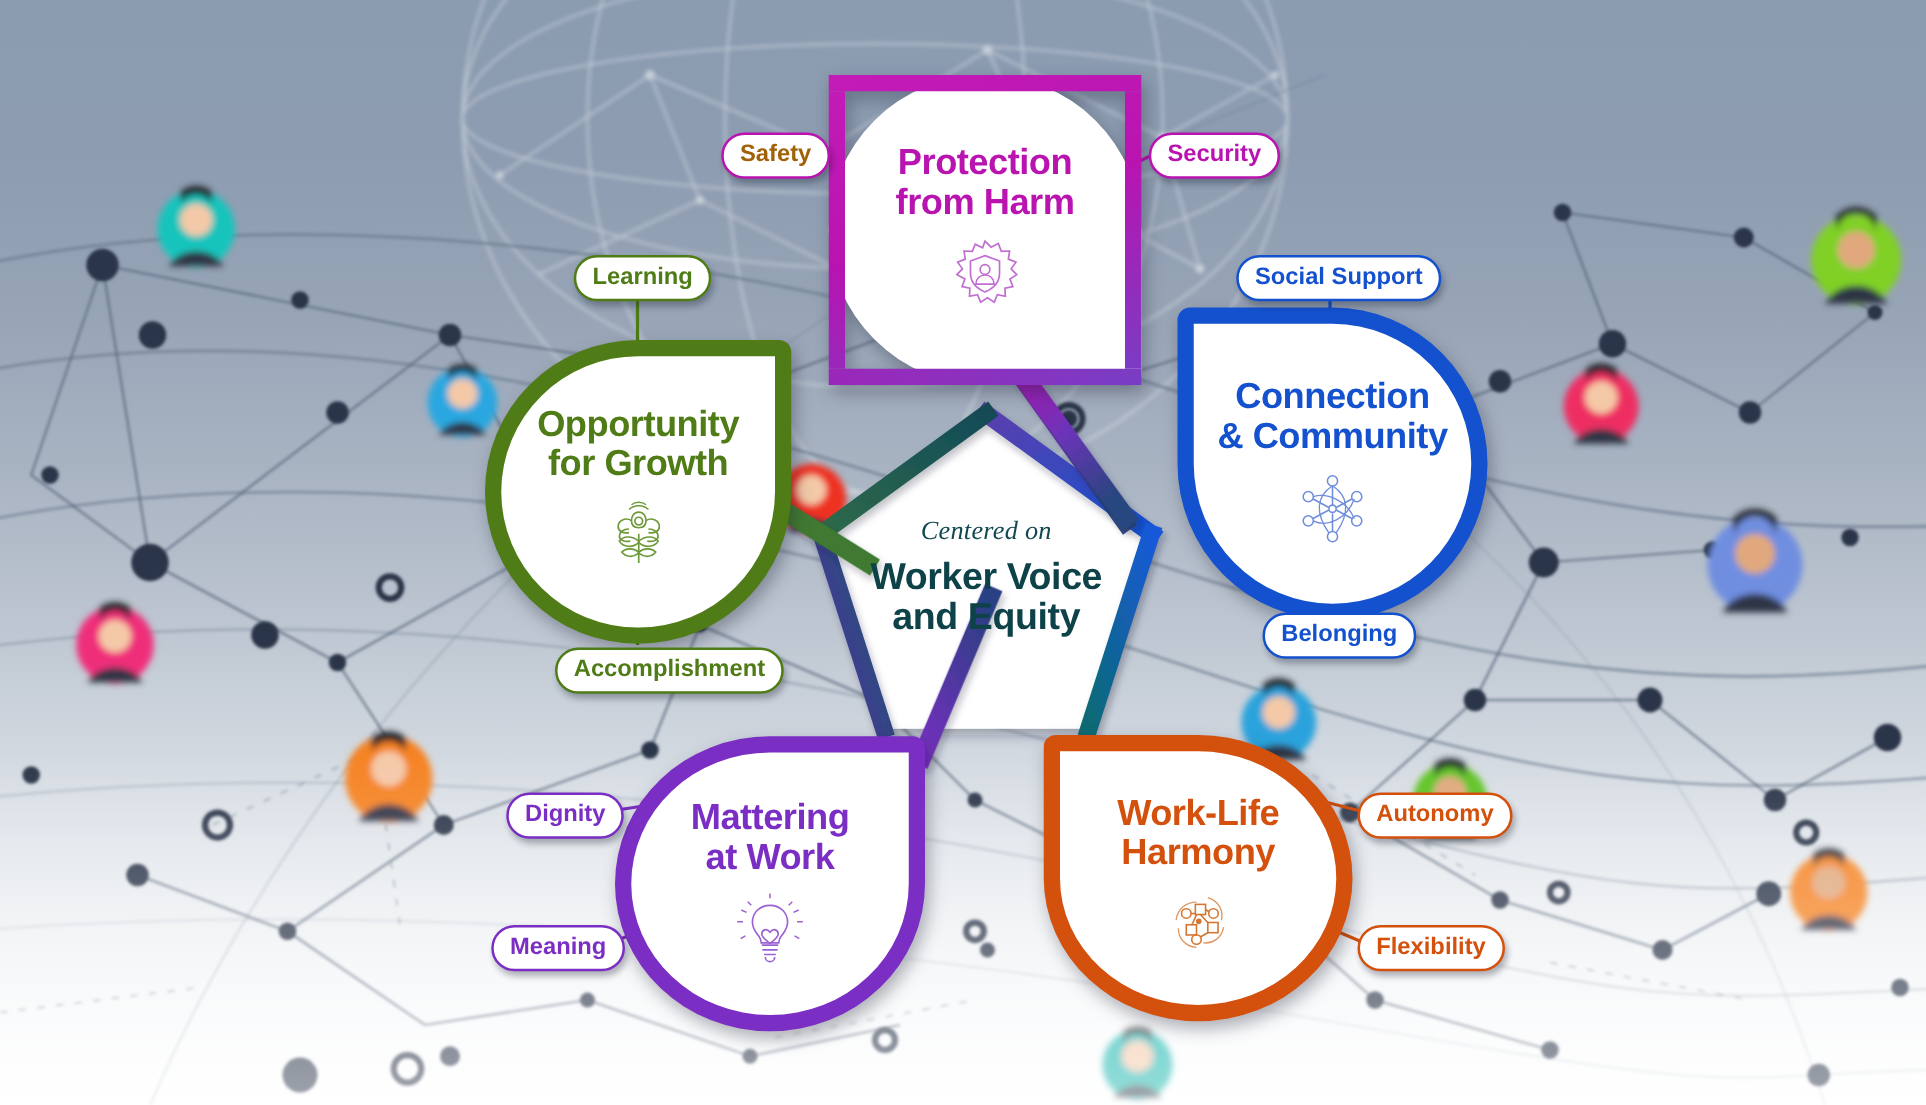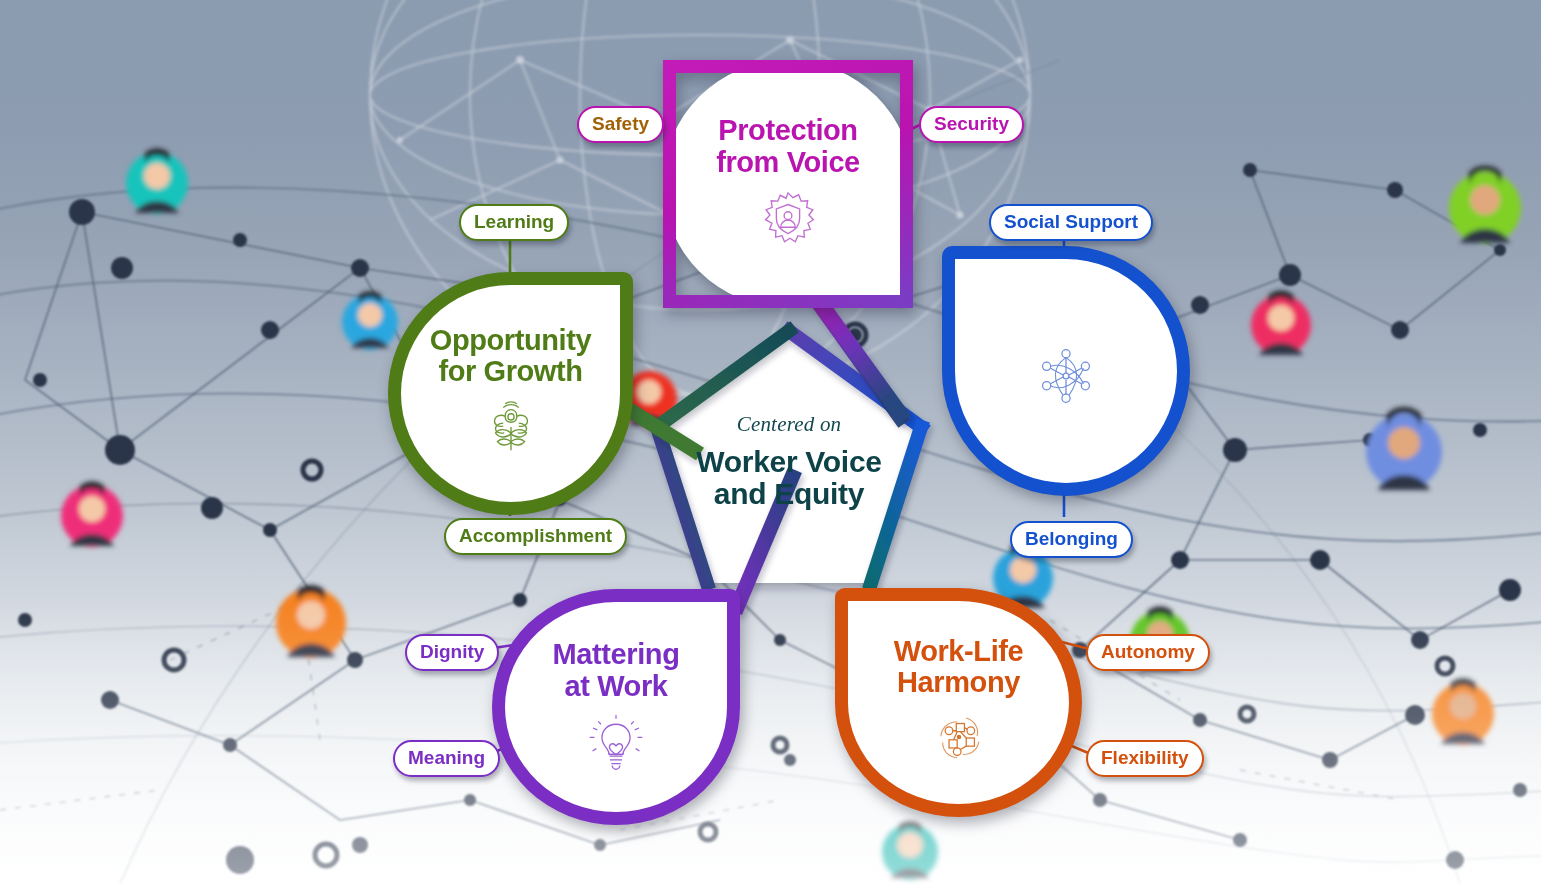--- a/index.html
+++ b/index.html
@@ -446,21 +446,21 @@
       <span>Worker Voice</span><br>
       <span>and Equity</span>
     </div>
   </div>
 
   <div class="node" style="left:663px;top:60px;width:250px;height:248px;">
     <div class="drop shape-protection" style="border:13px solid #b913b0;border-image:linear-gradient(160deg,#c21bb8,#b913b0 45%,#7b3cc4) 1 / 13px / 0 stretch;background:#fff;">
       <div class="inner">
         <div class="node-title" style="color:#b913b0;">
           <span>Protection</span><br>
-          <span>from Voice</span>
+          <span>from Harm</span>
         </div>
         <svg class="node-icon" width="62" height="62" viewBox="0 0 64 64" fill="none" stroke="#c06fd0" stroke-width="1.4">
           <path d="M32 4 l5 5 6-3 2.5 6.5 6.8-.3-1 6.7 6.3 2.5-4 5.5 4.6 4.8-5.6 3.6 2.4 6.3-6.5 1.3.3 6.7-6.6-1.4-2.6 6.2-5.6-3.6-5.6 3.6-2.6-6.2-6.6 1.4.3-6.7-6.5-1.3 2.4-6.3L8.8 31.7l4.6-4.8-4-5.5 6.3-2.5-1-6.7 6.8.3L24 6.5l6 3z"></path>
           <path d="M32 16 l12 4.5v10c0 7.5-5.2 12.6-12 15.5-6.8-2.9-12-8-12-15.5v-10z"></path>
           <circle cx="32" cy="27.5" r="4"></circle>
           <path d="M24.5 39.5c0-4.5 3.4-7.5 7.5-7.5s7.5 3 7.5 7.5z"></path>
         </svg>
       </div>
     </div>
   </div>
@@ -487,20 +487,24 @@
           <path d="M32 45 c-5-4-11-3-14 0 3 4 9 5 14 1z"></path>
           <path d="M32 45 c5-4 11-3 14 0-3 4-9 5-14 1z"></path>
         </svg>
       </div>
     </div>
   </div>
 
   <div class="node" style="left:942px;top:246px;width:248px;height:250px;">
     <div class="drop shape-connection" style="border:13px solid #1451cf;background:#fff;">
       <div class="inner">
+        <div class="node-title" style="color:#1451cf;">
+          <span>Connection</span><br>
+          <span>&amp; Community</span>
+        </div>
         <svg class="node-icon" width="62" height="62" viewBox="0 0 64 64" fill="none" stroke="#6f8edb" stroke-width="1.3">
           <circle cx="32" cy="9" r="4.2"></circle>
             <circle cx="52" cy="22" r="4.2"></circle>
           <circle cx="52" cy="42" r="4.2"></circle>
             <circle cx="32" cy="55" r="4.2"></circle>
           <circle cx="12" cy="42" r="4.2"></circle>
             <circle cx="12" cy="22" r="4.2"></circle>
           <circle cx="32" cy="32" r="3" fill="none"></circle>
           <path d="M32 13 v16 M48 24 L35 31 M48 40 L35 33 M32 36 v15 M16 40 L29 33 M16 24 L29 31"></path>
           <path d="M32 13 C 18 22, 18 36, 29 52" stroke-width="1.1"></path>
@@ -580,21 +584,21 @@
   </div>
 
   <div class="pill" style="left:444px;top:518px;color:#4f7c16;border:2px solid #4f7c16;">
     <span>Accomplishment</span>
   </div>
 
   <div class="pill" style="left:989px;top:204px;color:#1451cf;border:2px solid #1451cf;">
     <span>Social Support</span>
   </div>
 
-  <div class="pill" style="left:1010px;top:521px;color:#1451cf;border:2px solid #1451cf;">
+  <div class="pill" style="left:1010px;top:490px;color:#1451cf;border:2px solid #1451cf;">
     <span>Belonging</span>
   </div>
 
   <div class="pill" style="left:405px;top:634px;color:#7b2ec4;border:2px solid #7b2ec4;">
     <span>Dignity</span>
   </div>
 
   <div class="pill" style="left:393px;top:740px;color:#7b2ec4;border:2px solid #7b2ec4;">
     <span>Meaning</span>
   </div>

